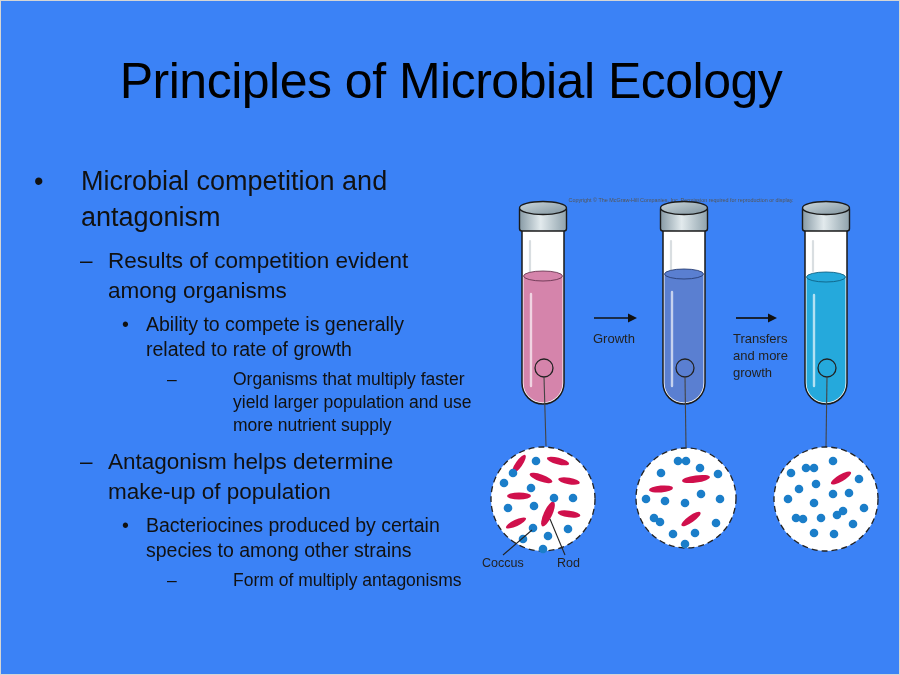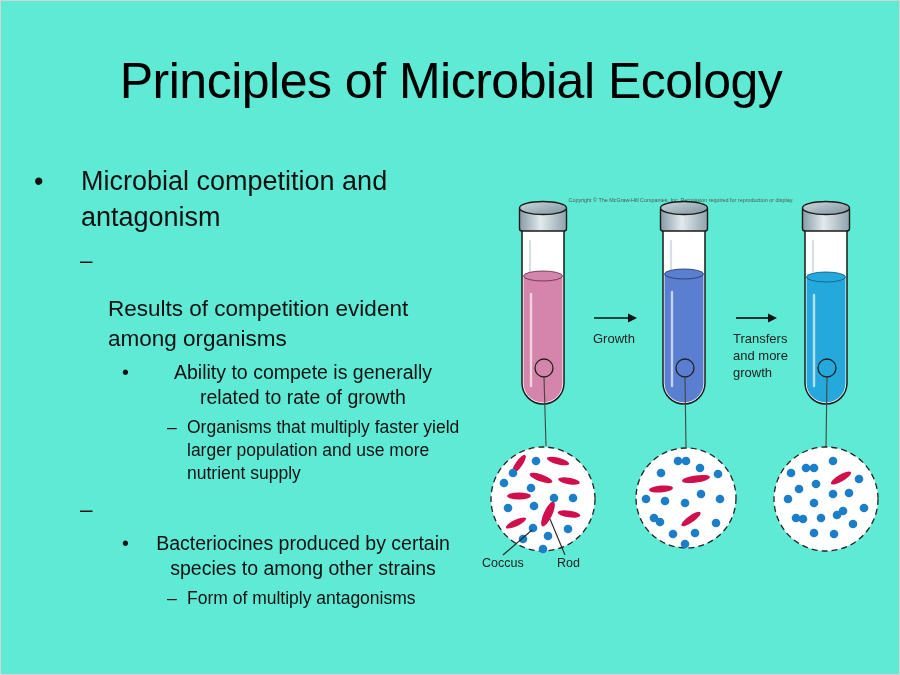--- a/index.html
+++ b/index.html
@@ -1,39 +1,39 @@
 <!DOCTYPE html>
 <html><head>
 <meta charset="utf-8">
 <style>
   html,body{margin:0;padding:0;background:#fff;}
   body{font-family:"Liberation Sans","DejaVu Sans",sans-serif;}
   .slide{
-    position:relative;width:900px;height:675px;background:#5eead4;
+    position:relative;width:900px;height:675px;background:#3b82f6;
     border:1px solid #d5d5d5;box-sizing:border-box;overflow:hidden;color:#111;
   }
   .title{
     position:absolute;left:0;top:52px;width:900px;text-align:center;
     font-size:50px;line-height:1.15;color:#000;letter-spacing:-0.5px;white-space:nowrap;
   }
   .bullets{position:absolute;left:25px;top:162px;width:460px;}
   .b{display:flex;align-items:flex-start;}
   .b .m{flex:0 0 auto;}
   .l1{font-size:27px;line-height:1.35;}
   .l1 .m{width:38px;padding-left:8px;box-sizing:border-box;}
   .l1 .t{width:362px;margin-left:17px;}
   .l2{font-size:22.5px;line-height:1.33;margin-left:52px;margin-top:10px;}
   .l2 .m{width:30px;padding-left:2px;box-sizing:border-box;}
-  .l2 .t{width:348px;margin-top:48px;}
+  .l2 .t{width:348px;}
   .l3{font-size:19.5px;line-height:1.3;margin-left:94px;margin-top:6px;}
   .l3 .m{width:26px;padding-left:2px;box-sizing:border-box;}
-  .l3 .t{width:314px;text-align:center;}
+  .l3 .t{width:314px;}
   .l4{font-size:17.5px;line-height:1.3;margin-left:139px;margin-top:6px;}
   .l4 .m{width:22px;padding-left:2px;box-sizing:border-box;}
-  .l4 .t{width:280px;}
+  .l4 .t{width:280px;margin-left:46px;}
   .fig{position:absolute;left:480px;top:185px;width:420px;height:400px;}
   svg text{fill:#222;}
   .copyright-text{font-size:6px;fill:#555;}
   .arrow-label{font-size:13px;fill:#222;}
   .bug-label{font-size:12.5px;fill:#222;}
 </style>
 </head>
 <body>
 
 <div class="slide">
@@ -52,20 +52,21 @@
     <div class="b l3">
       <span class="m">•</span>
       <span class="t">Ability to compete is generally related to rate of growth</span>
     </div>
     <div class="b l4">
       <span class="m">–</span>
       <span class="t">Organisms that multiply faster yield larger population and use more nutrient supply</span>
     </div>
     <div class="b l2">
       <span class="m">–</span>
+      <span class="t">Antagonism helps determine make-up of population</span>
     </div>
     <div class="b l3">
       <span class="m">•</span>
       <span class="t">Bacteriocines produced by certain species to among other strains</span>
     </div>
     <div class="b l4">
       <span class="m">–</span>
       <span class="t">Form of multiply antagonisms</span>
     </div>
   </div>

